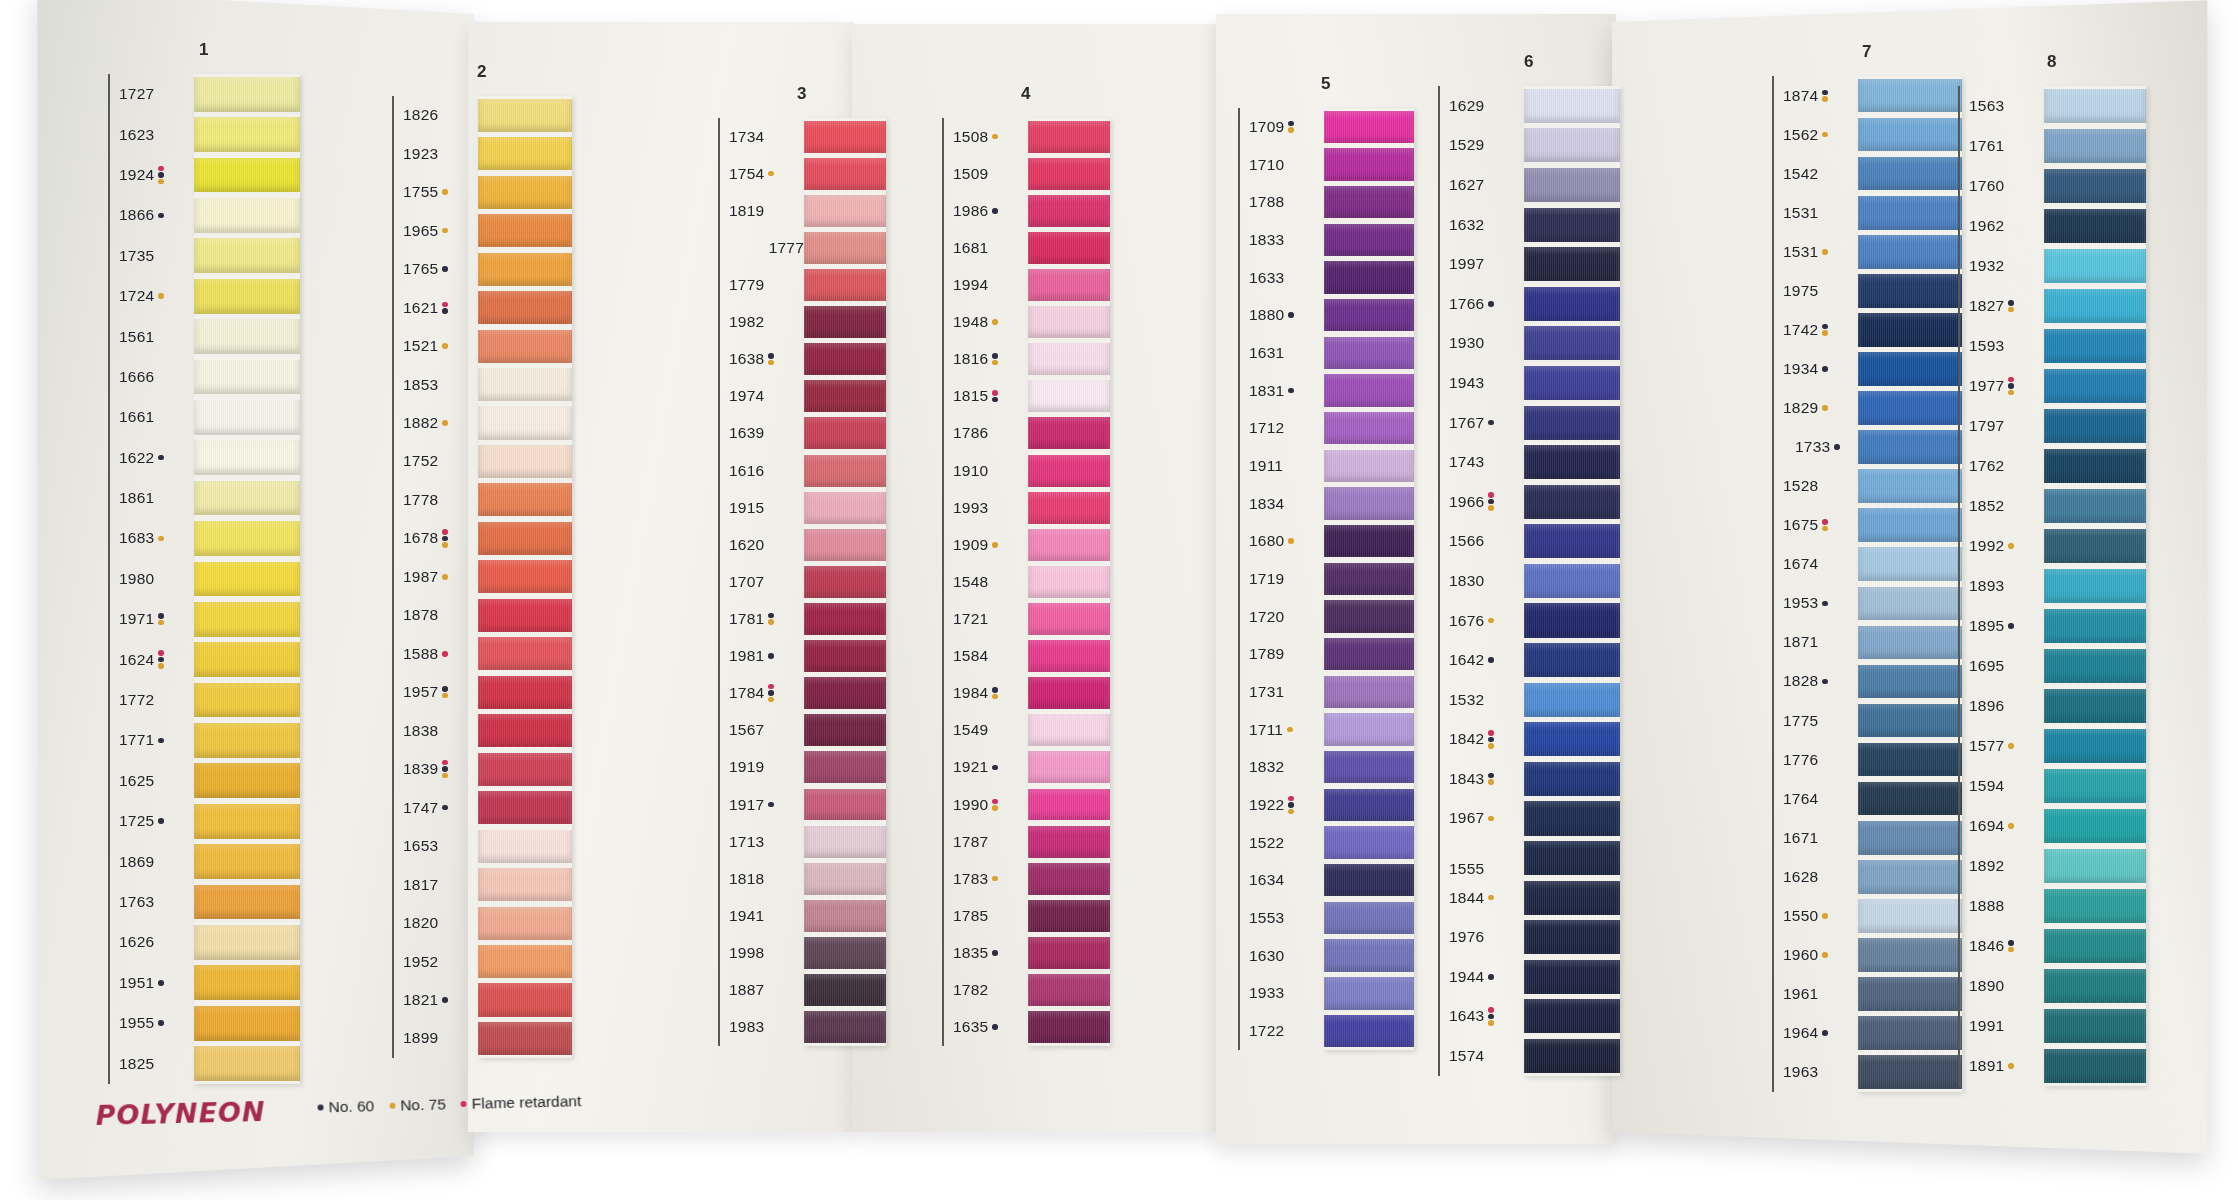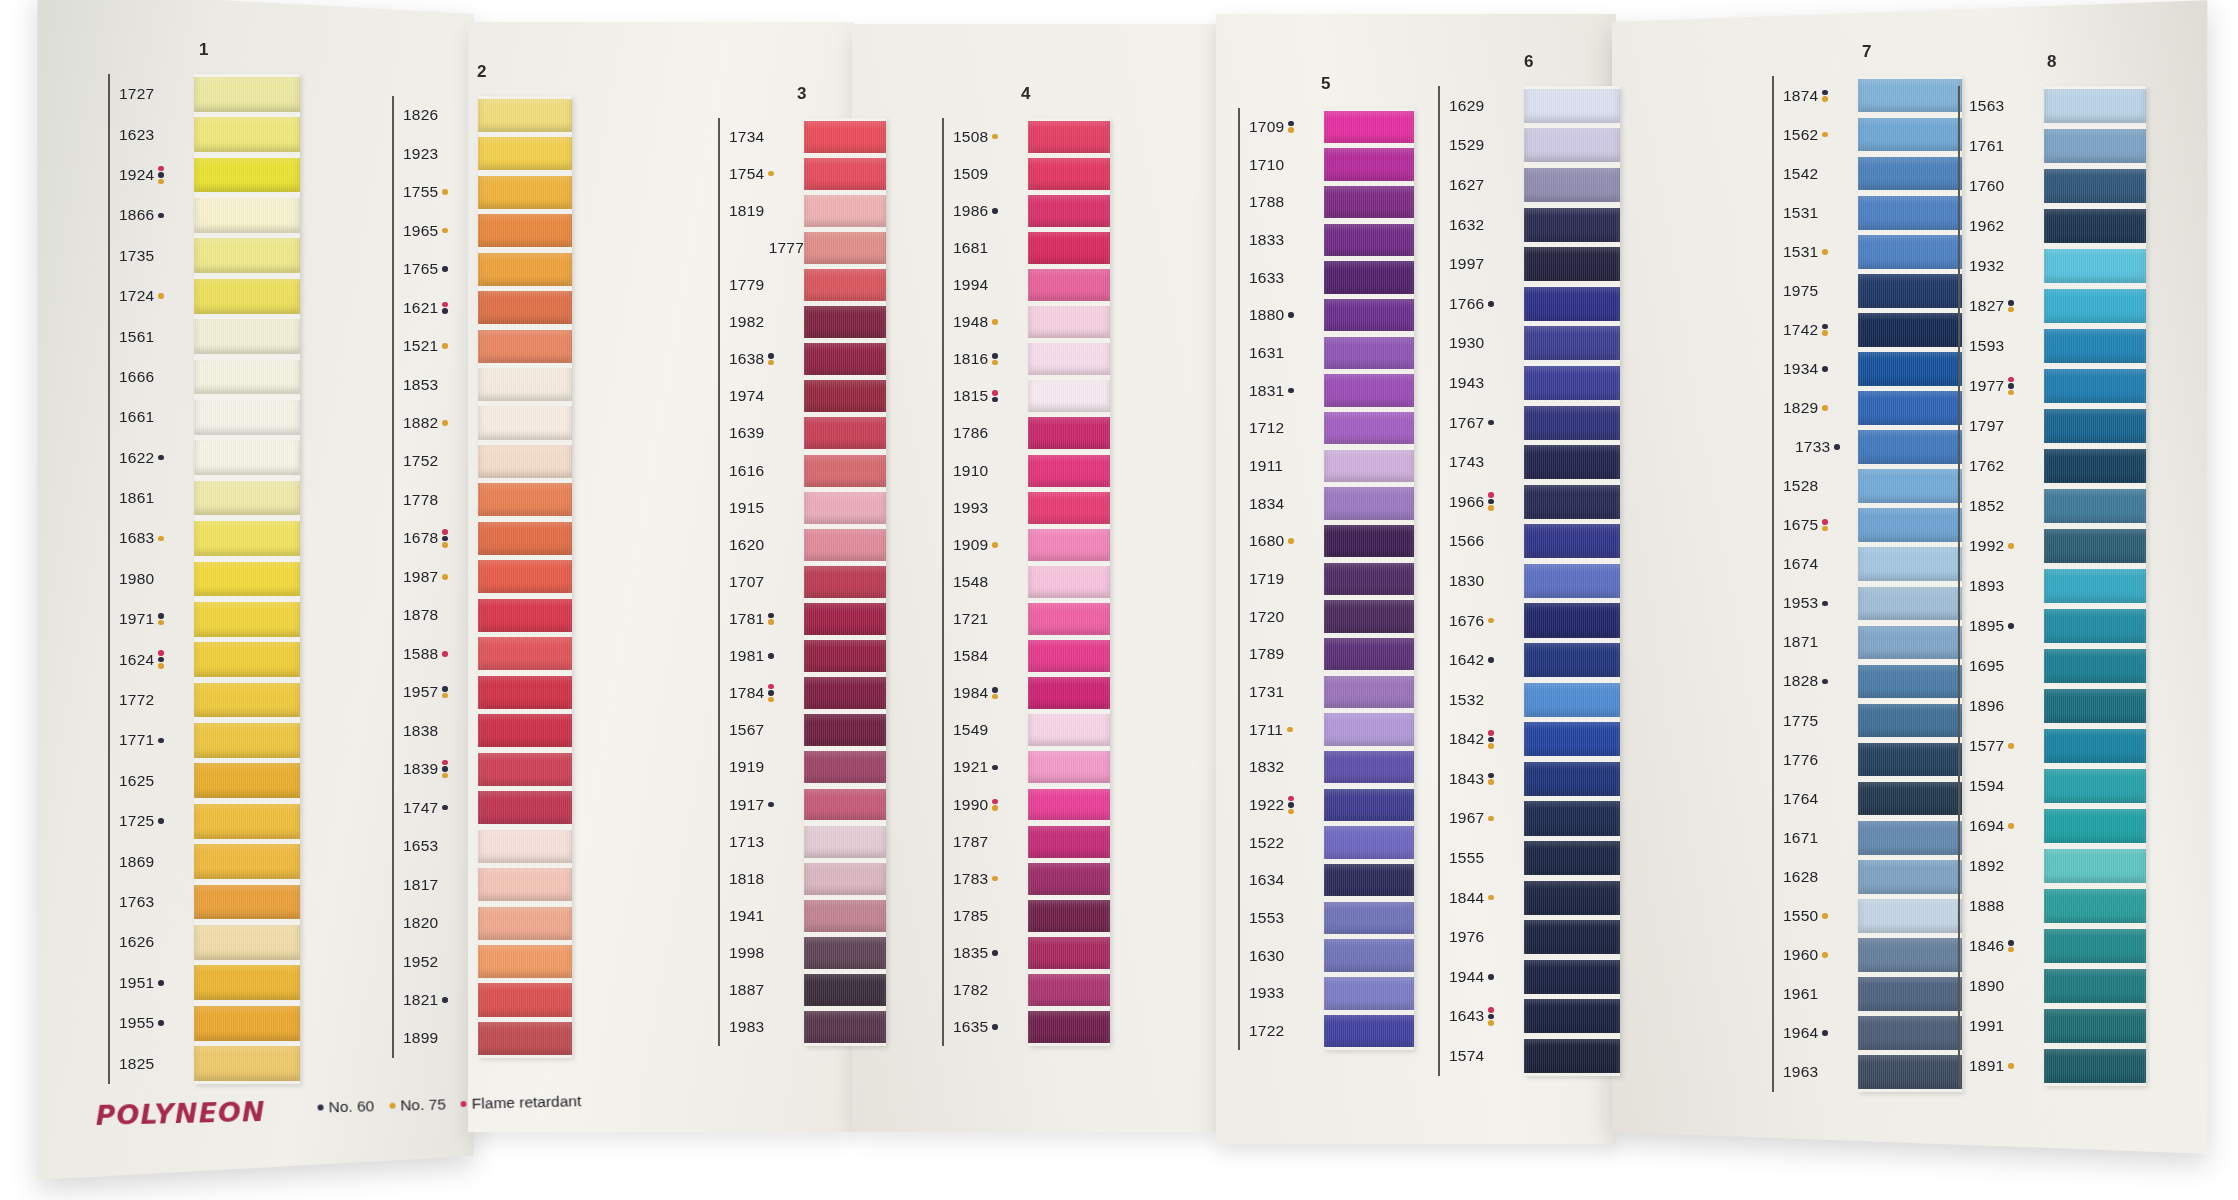--- a/index.html
+++ b/index.html
@@ -1126,21 +1126,21 @@
                 <span class="dot" style="background: rgb(46, 45, 66);"></span>
                 <span class="dot" style="background: rgb(219, 160, 46);"></span>
               </span>
             </div>
             <div class="code-row" style="height: 39.6px;">
               <span class="code-txt">1967</span>
               <span class="dots">
                 <span class="dot" style="background: rgb(219, 160, 46);"></span>
               </span>
             </div>
-            <div class="code-row" style="height: 39.6px;">
+            <div class="code-row" style="height: 39.6px; align-items: flex-end;">
               <span class="code-txt">1555</span>
             </div>
             <div class="code-row" style="height: 39.6px;">
               <span class="code-txt">1844</span>
               <span class="dots">
                 <span class="dot" style="background: rgb(219, 160, 46);"></span>
               </span>
             </div>
             <div class="code-row" style="height: 39.6px;">
               <span class="code-txt">1976</span>

